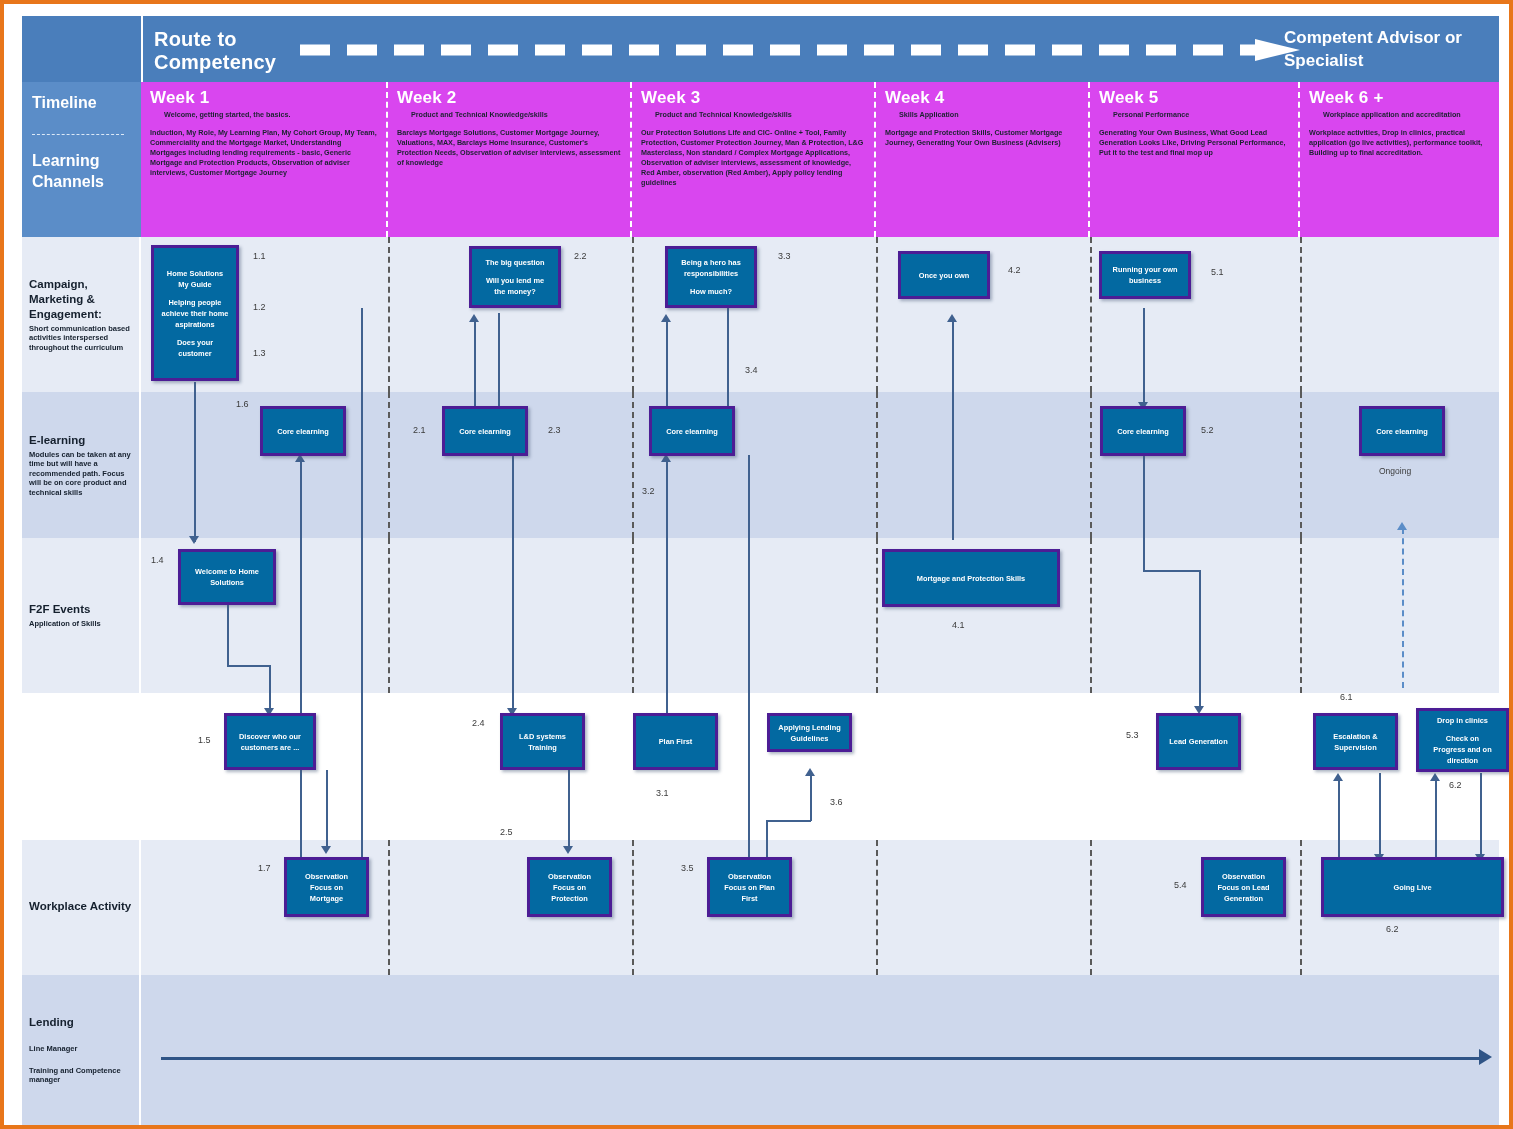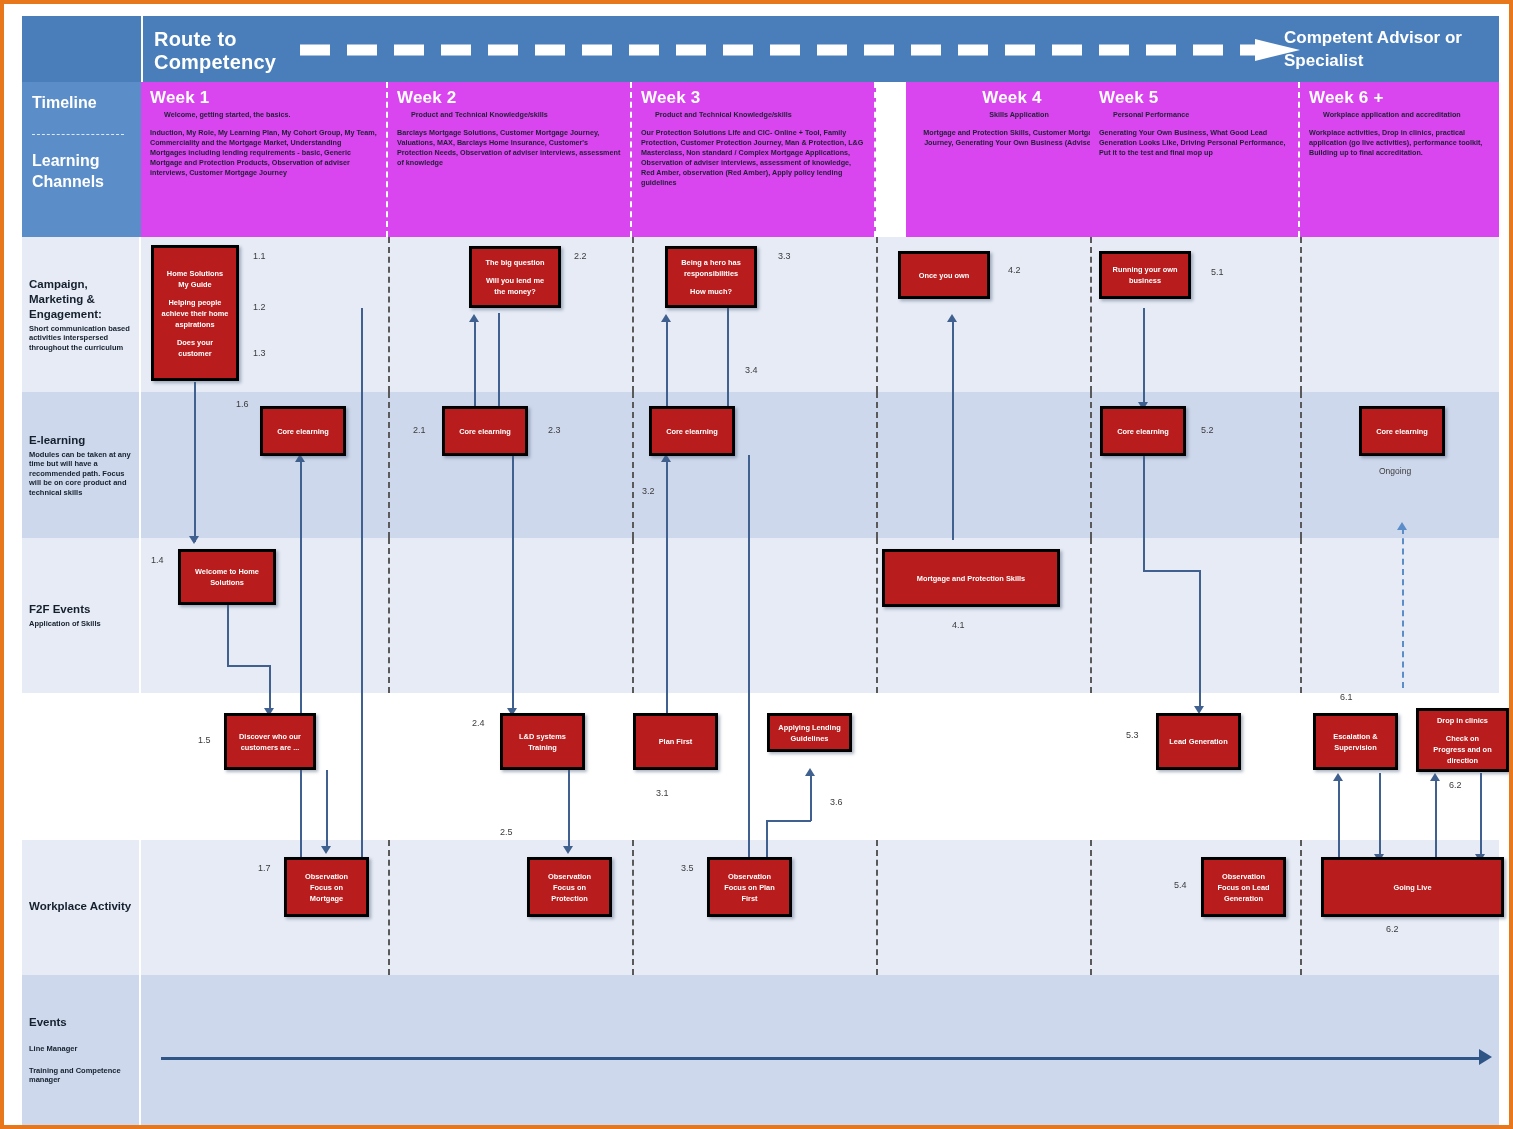--- a/index.html
+++ b/index.html
@@ -174,22 +174,22 @@
   .wsep {
     position: absolute;
     top: 0; bottom: 0;
     width: 0;
     border-left: 2px dashed #5a5a5a;
   }
 
   
   .node {
     position: absolute;
-    background: #b91c1c;
-    border: 3px solid #000000;
+    background: #0369a1;
+    border: 3px solid #4c1d95;
     box-sizing: border-box;
     color: #ffffff;
     font-size: 7.4px;
     font-weight: bold;
     line-height: 11px;
     text-align: center;
     display: flex;
     align-items: center;
     justify-content: center;
     padding: 2px 3px;
@@ -289,21 +289,21 @@
       <div class="wk" style="left:366px;width:244px;">
         <h3>Week 2</h3>
         <div class="sub">Product and Technical Knowledge/skills</div>
         <div class="body">Barclays Mortgage Solutions, Customer Mortgage Journey, Valuations, MAX, Barclays Home Insurance, Customer's Protection Needs, Observation of adviser interviews, assessment of knowledge</div>
       </div>
       <div class="wk" style="left:610px;width:244px;">
         <h3>Week 3</h3>
         <div class="sub">Product and Technical Knowledge/skills</div>
         <div class="body">Our Protection Solutions Life and CIC- Online + Tool, Family Protection, Customer Protection Journey, Man &amp; Protection, L&amp;G Masterclass, Non standard / Complex Mortgage Applications, Observation of adviser interviews, assessment of knowledge, Red Amber, observation (Red Amber), Apply policy lending guidelines</div>
       </div>
-      <div class="wk" style="left:884px;width:214px;text-align:center;">
+      <div class="wk" style="left:854px;width:214px;">
         <h3>Week 4</h3>
         <div class="sub">Skills Application</div>
         <div class="body">Mortgage and Protection Skills, Customer Mortgage Journey, Generating Your Own Business (Advisers)</div>
       </div>
       <div class="wk" style="left:1068px;width:210px;">
         <h3>Week 5</h3>
         <div class="sub">Personal Performance</div>
         <div class="body">Generating Your Own Business, What Good Lead Generation Looks Like, Driving Personal Performance, Put it to the test and final mop up</div>
       </div>
       <div class="wk" style="left:1278px;width:199px;">
@@ -365,21 +365,21 @@
         <div class="wsep" style="left:247px;"></div>
         <div class="wsep" style="left:491px;"></div>
         <div class="wsep" style="left:735px;"></div>
         <div class="wsep" style="left:949px;"></div>
         <div class="wsep" style="left:1159px;"></div>
       </div>
     </div>
 
     <div class="lane" style="top:967px;height:150px;">
       <div class="lane-label lane-b">
-        <div class="lt">Events</div>
+        <div class="lt">Lending</div>
         <div class="ld" style="margin-top:12px;">Line Manager</div>
         <div class="ld" style="margin-top:12px;">Training and Competence manager</div>
       </div>
       <div class="lane-body lane-b">
         <div class="support-arrow-line" style="left:20px; top:82px; width:1320px;"></div>
         <div class="support-arrow-head" style="left:1338px; top:74px;"></div>
       </div>
     </div>
 
     <div class="vline" style="left:186px; top:374px; height:160px;"></div>

